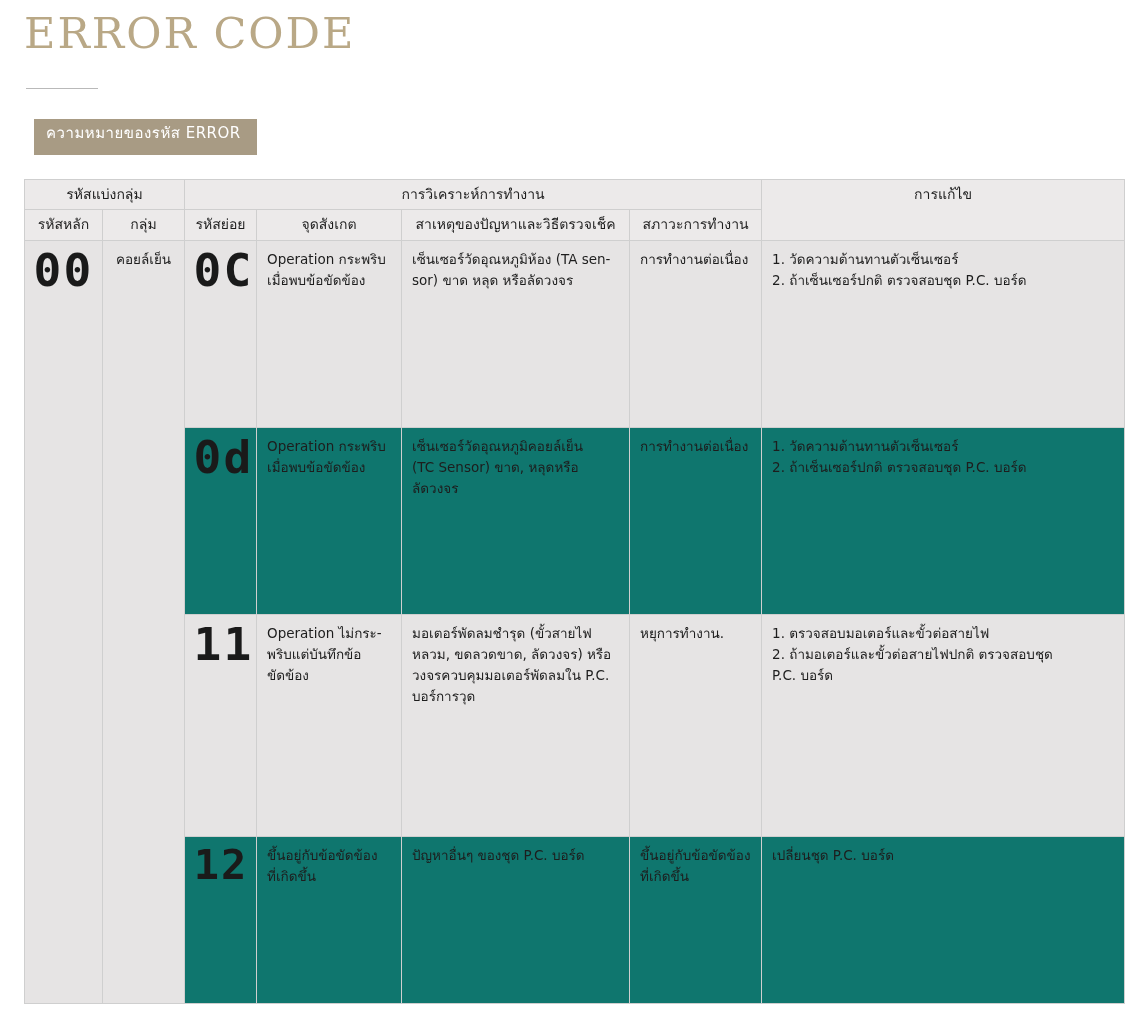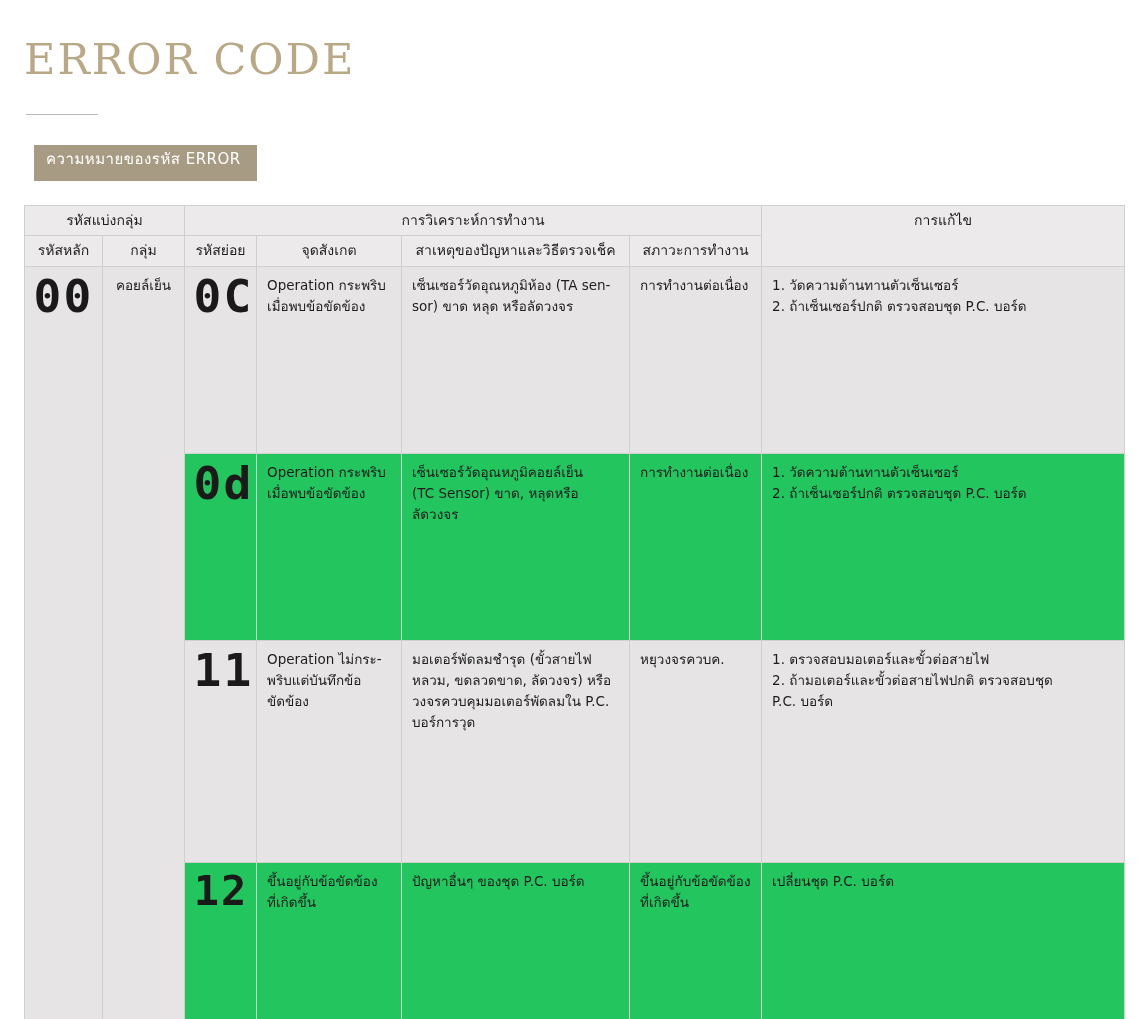--- a/index.html
+++ b/index.html
@@ -19,21 +19,21 @@
     width: 1147px;
     height: 1019px;
     box-sizing: border-box;
     padding: 0 24px;
   }
   .doc-title {
     font-family: "DejaVu Serif", "Liberation Serif", serif;
     font-size: 43px;
     letter-spacing: 2px;
     color: #b9a886;
-    margin: 34px 0 0 0;
+    margin: 8px 0 0 0;
     font-weight: normal;
     line-height: 1.2;
   }
   .doc-subtitle {
     font-size: 16px;
     font-weight: bold;
     letter-spacing: 2px;
     color: #1c1c1c;
     margin: 22px 0 0 2px;
   }
@@ -72,21 +72,21 @@
   }
   table.error-table th {
     background: #eceaea;
     text-align: center;
     font-weight: normal;
     padding: 4px 4px;
     font-size: 14px;
   }
   table.error-table td {
     padding: 8px 10px;
-    background: #22c55e;
+    background: #0f766e;
   }
   tr.shade td {
     background: #e6e4e4;
   }
   td.code-cell {
     text-align: right;
     vertical-align: bottom;
     padding-bottom: 8px;
   }
   .seven-seg {
@@ -206,21 +206,21 @@
             <div>Operation ไม่กระ-</div>
             <div>พริบแต่บันทึกข้อ</div>
             <div>ขัดข้อง</div>
           </td>
         <td class="multiline">
             <div>มอเตอร์พัดลมชำรุด (ขั้วสายไฟ</div>
             <div>หลวม, ขดลวดขาด, ลัดวงจร) หรือ</div>
             <div>วงจรควบคุมมอเตอร์พัดลมใน P.C.</div>
             <div>บอร์การวุด</div>
           </td>
-        <td class="multiline">หยุวงจรควบค.</td>
+        <td class="multiline">หยุการทำงาน.</td>
         <td class="multiline">
             <div>1. ตรวจสอบมอเตอร์และขั้วต่อสายไฟ</div>
             <div>2. ถ้ามอเตอร์และขั้วต่อสายไฟปกติ ตรวจสอบชุด</div>
             <div>P.C. บอร์ด</div>
           </td>
       </tr>
       <tr>
         <td class="code-cell" style="height:150px;">
           <span class="seven-seg small">12</span>
         </td>

